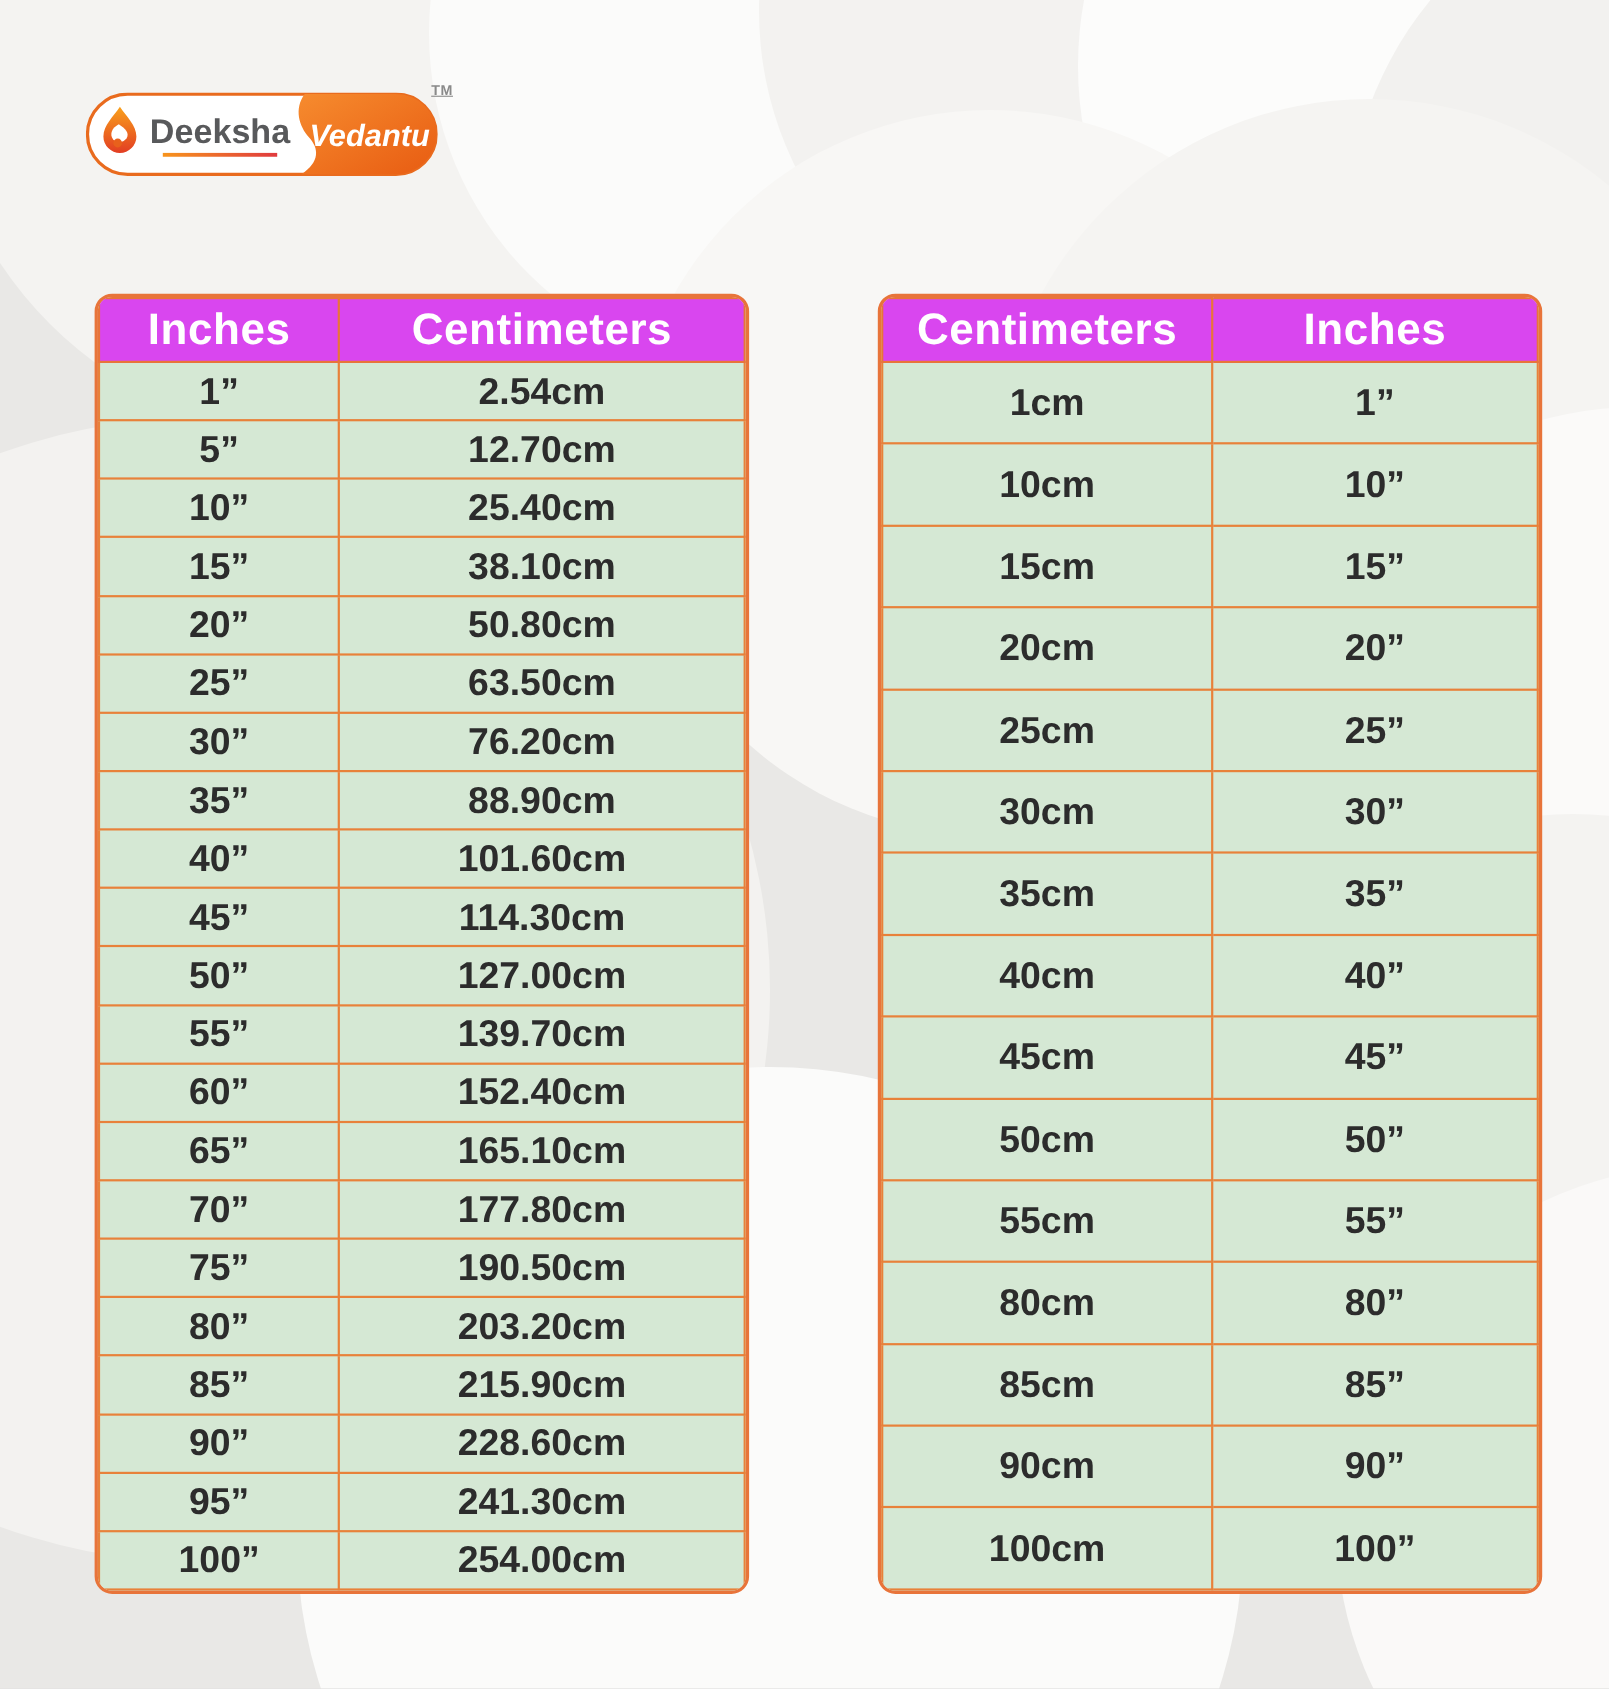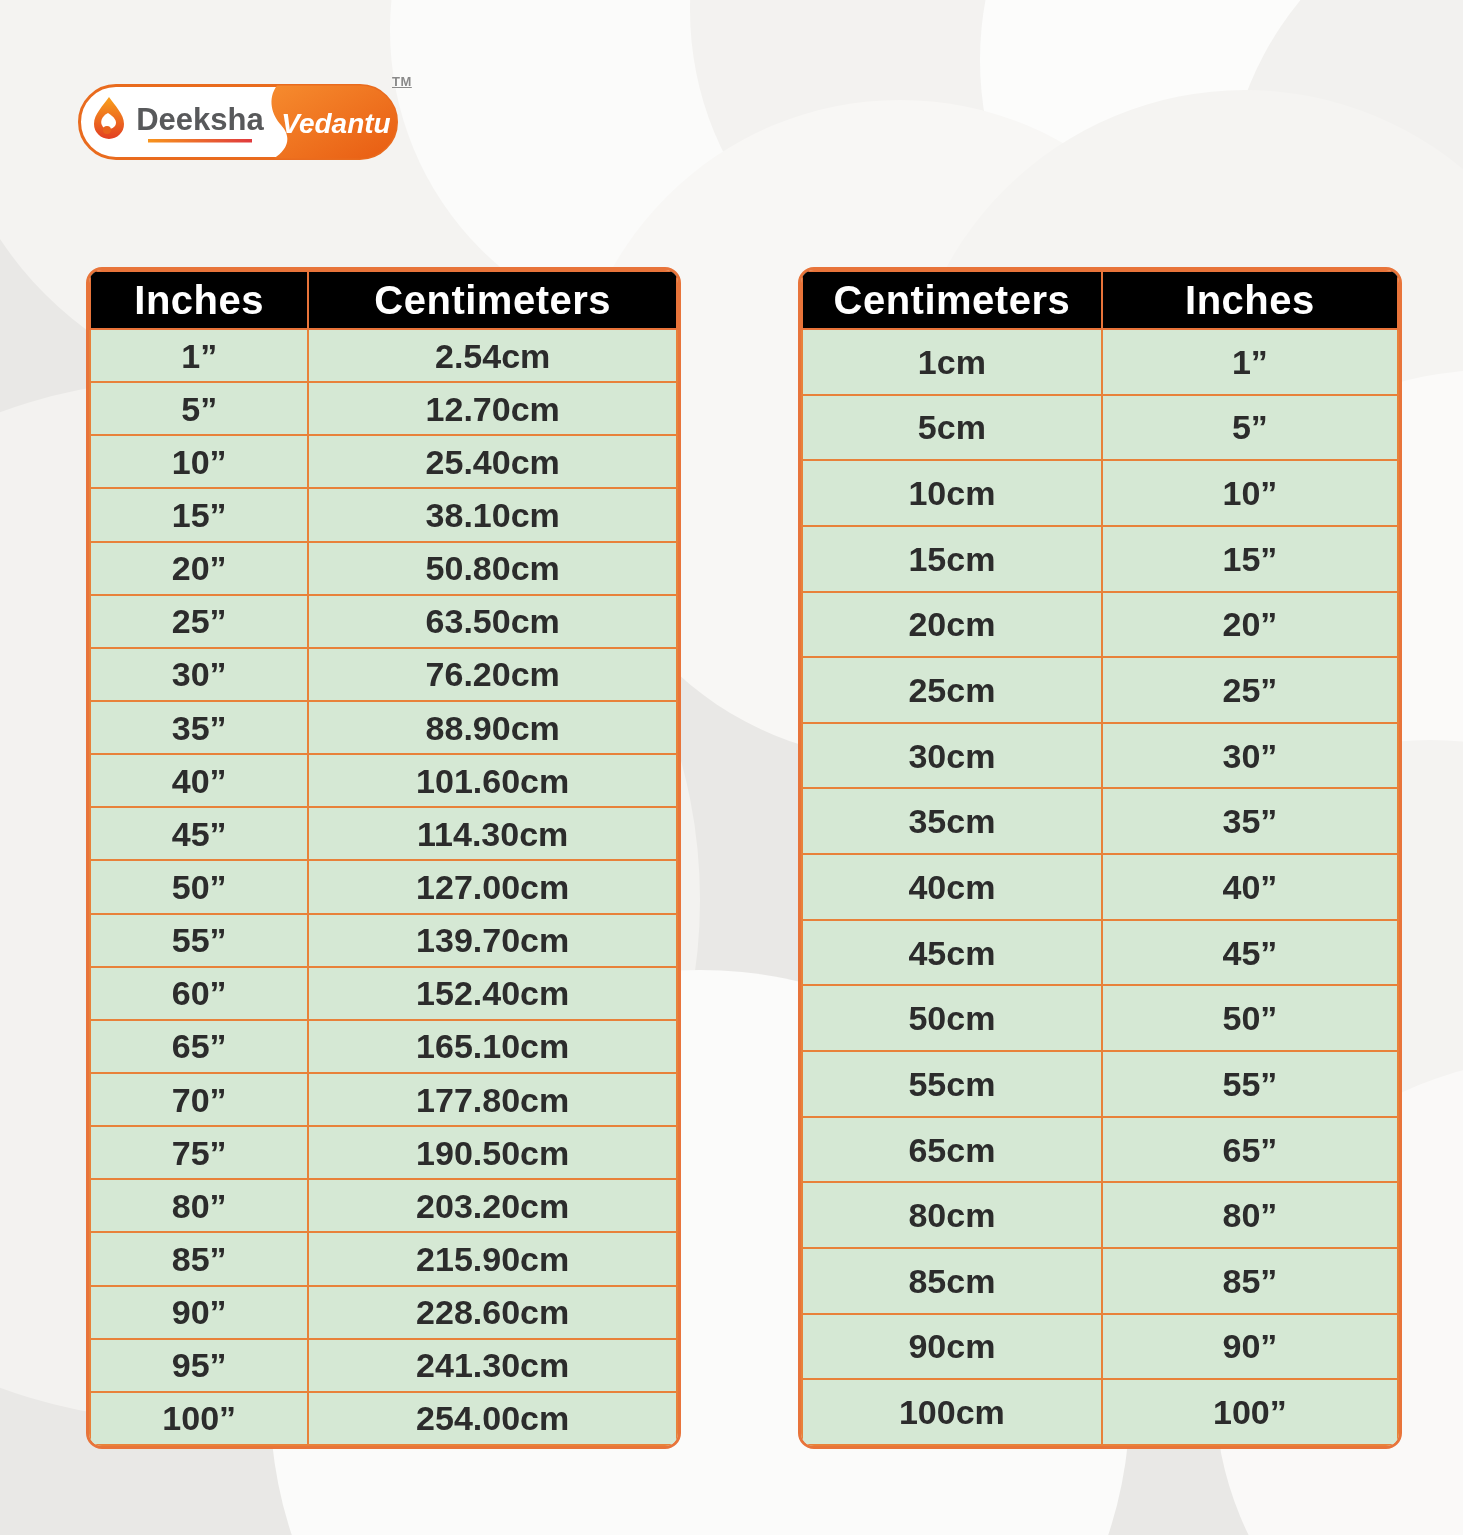--- a/index.html
+++ b/index.html
@@ -27,21 +27,21 @@
     overflow:hidden;background:#d5e8d4;
     box-sizing:border-box;
   }
   .tbl-a{left:86px;width:595px;}
   .tbl-b{left:798px;width:604px;}
   table.conv{
     width:100%;height:100%;
     border-collapse:collapse;table-layout:fixed;
   }
   table.conv th{
-    background:#000000;color:#ffffff;
+    background:#d946ef;color:#ffffff;
     font-size:40px;font-weight:700;letter-spacing:.5px;
     height:56px;text-align:center;vertical-align:middle;
     border:2px solid #e8743a;padding:0;
   }
   table.conv td{
     background:#d5e8d4;color:#2c2c2c;
     font-size:34px;font-weight:700;
     text-align:center;vertical-align:middle;
     border:2px solid #e8813a;padding:0;line-height:1;
   }
@@ -209,24 +209,20 @@
           <th>Centimeters</th>
           <th>Inches</th>
         </tr>
       </thead>
       <tbody>
           <tr>
             <td>1cm</td>
             <td>1”</td>
           </tr>
           <tr>
-            <td>5cm</td>
-            <td>5”</td>
-          </tr>
-          <tr>
             <td>10cm</td>
             <td>10”</td>
           </tr>
           <tr>
             <td>15cm</td>
             <td>15”</td>
           </tr>
           <tr>
             <td>20cm</td>
             <td>20”</td>
@@ -251,24 +247,20 @@
             <td>45cm</td>
             <td>45”</td>
           </tr>
           <tr>
             <td>50cm</td>
             <td>50”</td>
           </tr>
           <tr>
             <td>55cm</td>
             <td>55”</td>
-          </tr>
-          <tr>
-            <td>65cm</td>
-            <td>65”</td>
           </tr>
           <tr>
             <td>80cm</td>
             <td>80”</td>
           </tr>
           <tr>
             <td>85cm</td>
             <td>85”</td>
           </tr>
           <tr>

